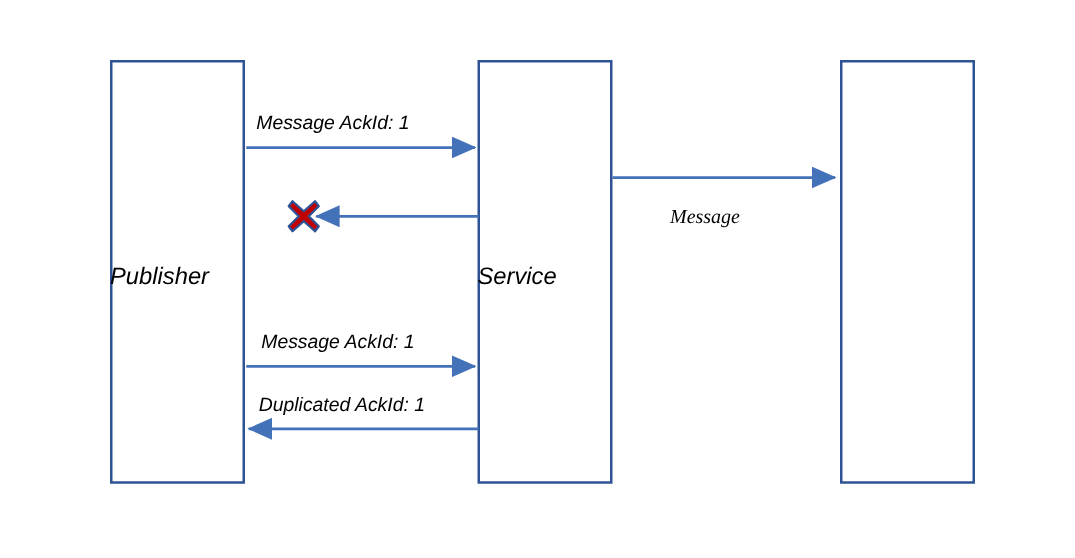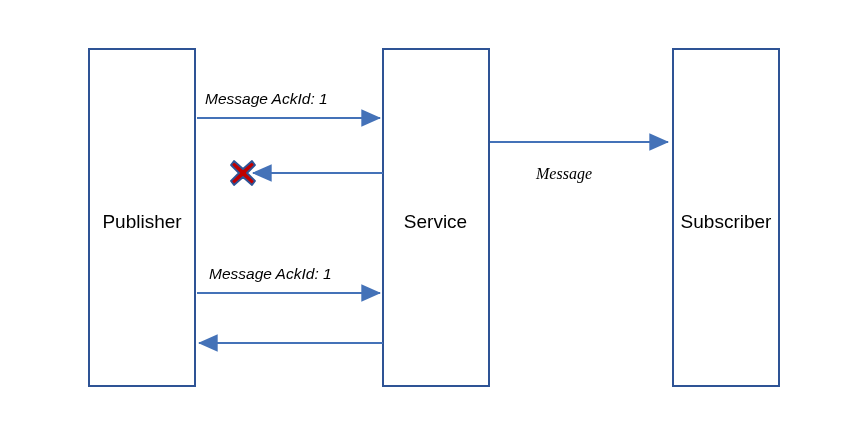--- a/index.html
+++ b/index.html
@@ -18,26 +18,27 @@
     overflow: hidden;
   }
   .lifeline-box {
     position: absolute;
     box-sizing: border-box;
     border: 2px solid #2E5395;
     background: #ffffff;
   }
   .lifeline-label {
     position: absolute;
-    text-align: center;
+    text-align: left;
     color: #000000;
     font-family: "Liberation Sans", sans-serif;
     font-size: 19px;
     line-height: 22px;
     white-space: nowrap;
+    font-style: italic;
   }
   .edge-label {
     position: absolute;
     color: #000000;
     font-family: "Liberation Sans", sans-serif;
     font-size: 15.5px;
     line-height: 18px;
     white-space: nowrap;
     font-style: italic;
   }
@@ -61,21 +62,20 @@
 <body>
 
 <div id="canvas">
 
   <div class="lifeline-box" style="left:88px; top:48px; width:108px; height:339px;"></div>
   <div class="lifeline-box" style="left:382px; top:48px; width:108px; height:339px;"></div>
   <div class="lifeline-box" style="left:672px; top:48px; width:108px; height:339px;"></div>
 
   <div class="lifeline-label" style="left:88px; top:211px; width:108px;">Publisher</div>
   <div class="lifeline-label" style="left:382px; top:211px; width:107px;">Service</div>
-  <div class="lifeline-label" style="left:672px; top:211px; width:108px;">Subscriber</div>
 
   <svg class="arrow-svg" viewBox="0 0 860 446" xmlns="http://www.w3.org/2000/svg">
     <defs>
       <marker id="ah-right" markerWidth="9" markerHeight="8" refX="8.5" refY="4" orient="auto" markerUnits="strokeWidth">
         <path d="M0,0 L9,4 L0,8 z" fill="#4472B8"></path>
       </marker>
       <marker id="ah-left" markerWidth="9" markerHeight="8" refX="8.5" refY="4" orient="auto" markerUnits="strokeWidth">
         <path d="M0,0 L9,4 L0,8 z" fill="#4472B8"></path>
       </marker>
     </defs>
@@ -97,14 +97,15 @@
     </svg>
   </div>
 
   <div class="edge-label" style="left:205px; top:90px;">Message AckId: 1</div>
 
 
   <div class="edge-label serif" style="left:536px; top:117px;margin-top:48px;">Message</div>
 
   <div class="edge-label" style="left:209px; top:265px;">Message AckId: 1</div>
 
+  <div class="edge-label" style="left:207px; top:316px;">Duplicated AckId: 1</div>
 
 </div>
 
 </body></html>

